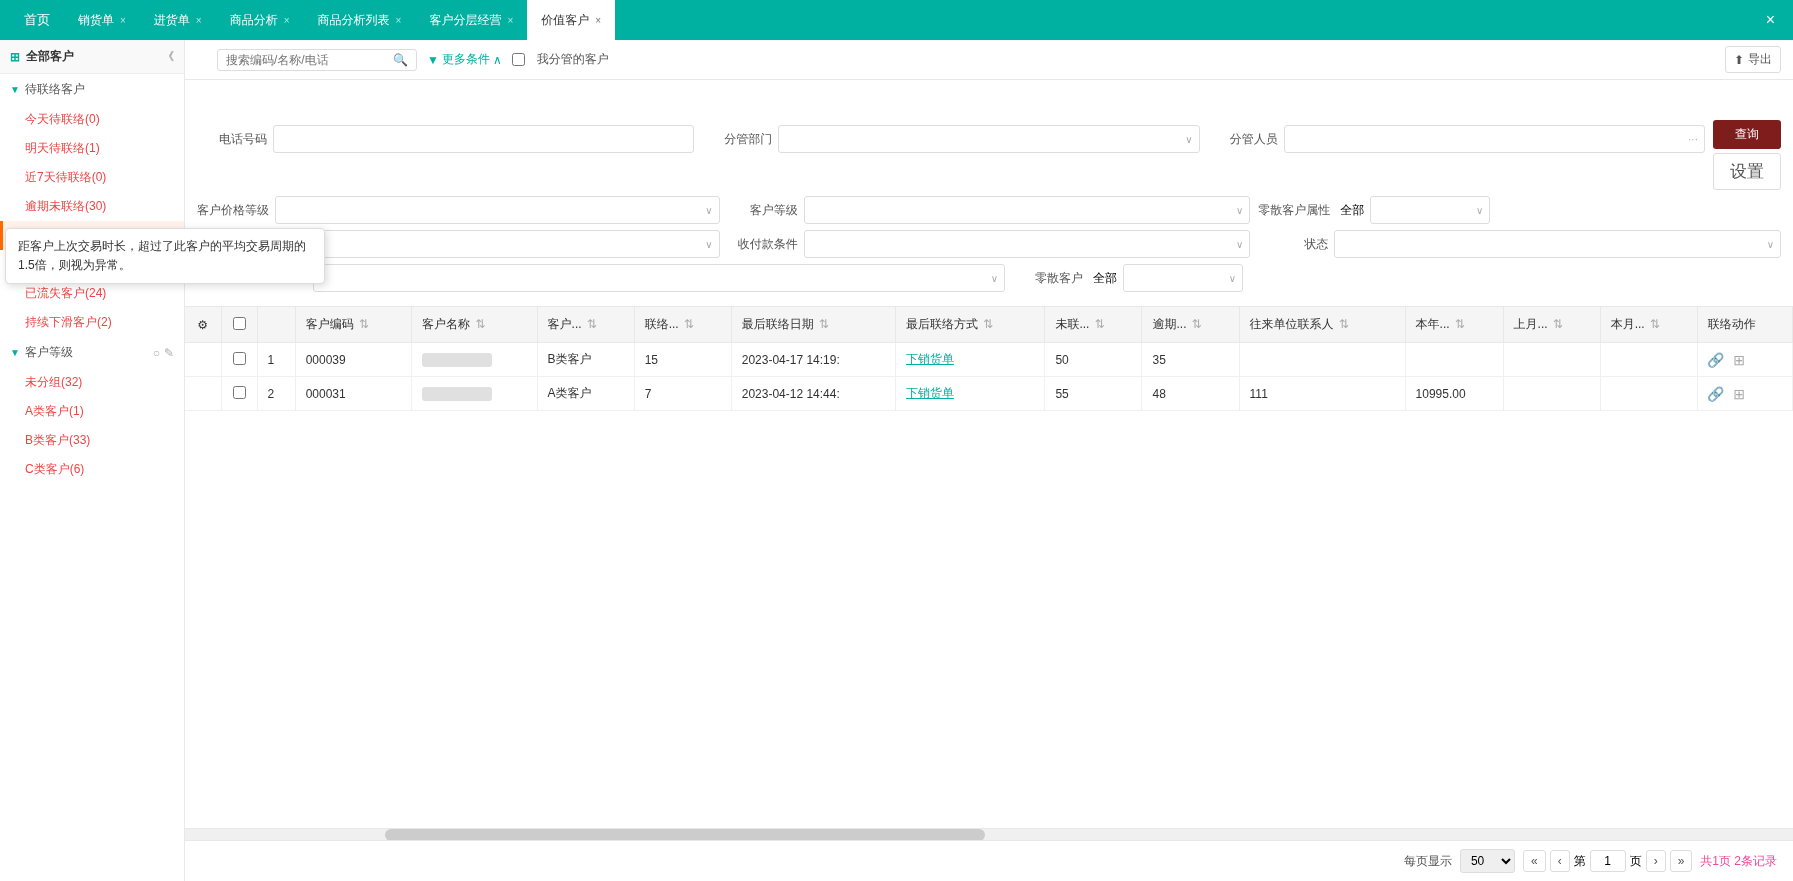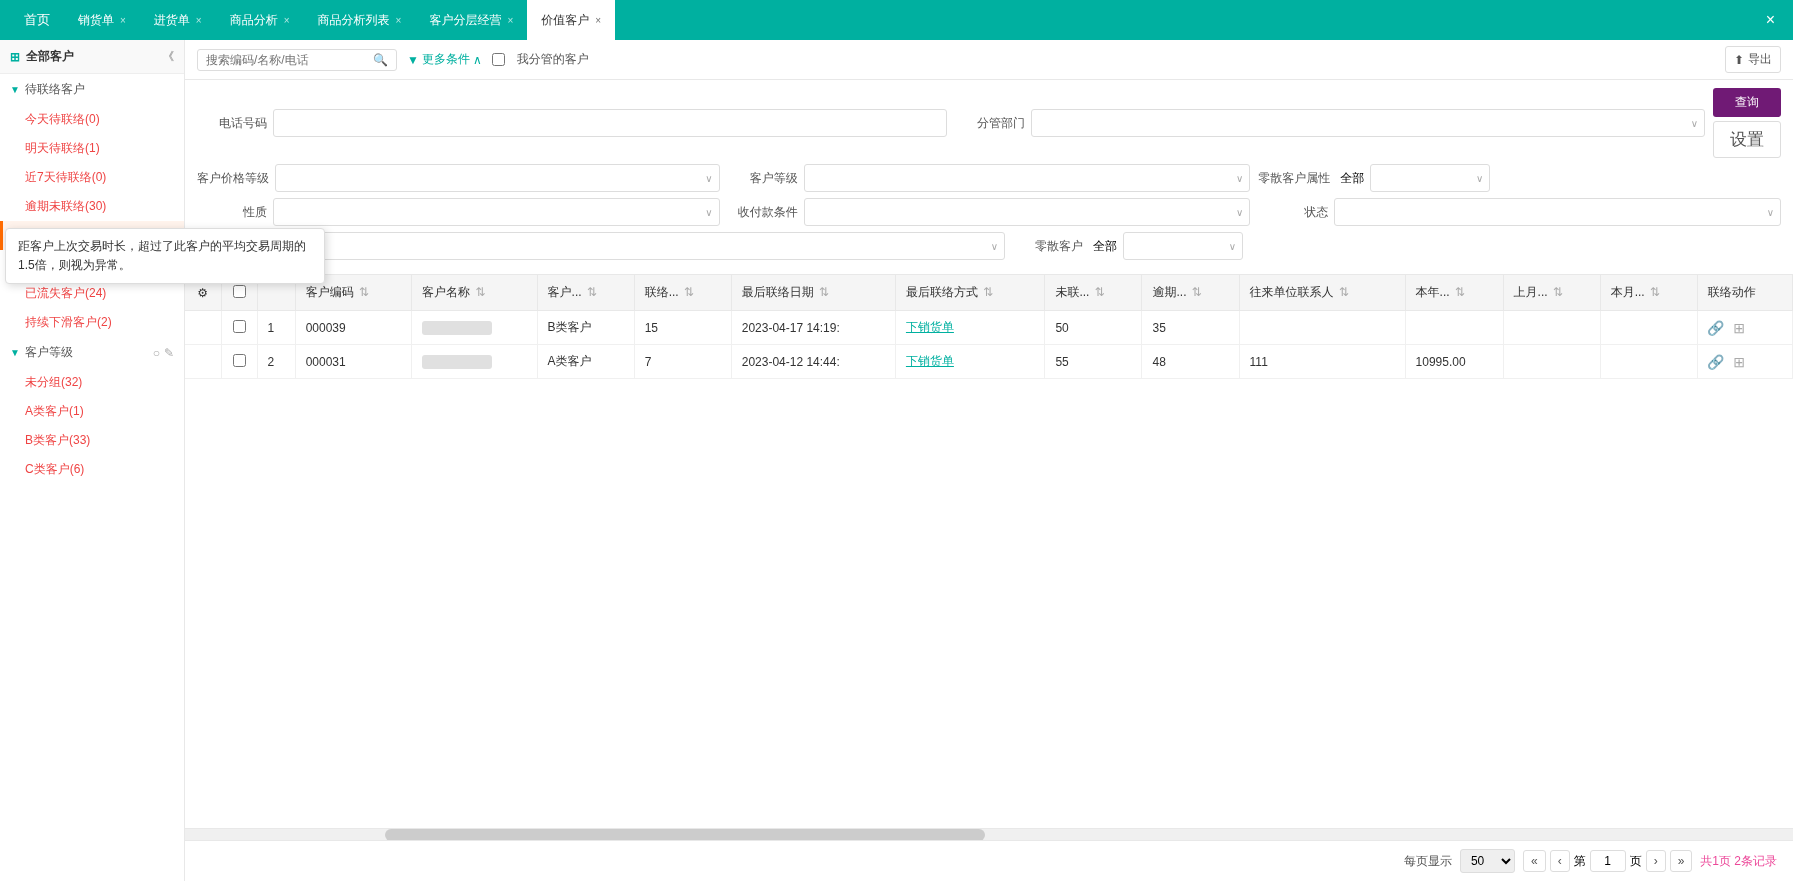--- a/index.html
+++ b/index.html
@@ -71,21 +71,21 @@
       flex: 1; display: flex; flex-direction: column; overflow: hidden;
     }
 
     
     .filter-bar {
       background: white; border-bottom: 1px solid #e8e8e8;
       padding: 6px 12px; display: flex; align-items: center; gap: 10px; flex-wrap: wrap;
     }
     .search-input-wrap {
       display: flex; align-items: center; border: 1px solid #ddd;
-      border-radius: 3px; padding: 3px 8px; min-width: 200px;
+      border-radius: 3px; padding: 3px 8px; min-width: 200px; margin-left: 20px;
     }
     .search-input-wrap input { border: none; outline: none; font-size: 12px; flex: 1; }
     .search-input-wrap .si { color: #aaa; margin-left: 4px; }
     .filter-more { color: #00b0a0; cursor: pointer; display: flex; align-items: center; gap: 3px; }
     .filter-my { display: flex; align-items: center; gap: 12px; color: #555; cursor: pointer; }
     .filter-my input[type=checkbox] { cursor: pointer; }
     .export-btn {
       margin-left: auto; display: flex; align-items: center; gap: 4px;
       color: #555; cursor: pointer; padding: 4px 8px; border: 1px solid #ddd;
       border-radius: 3px; background: white;
@@ -104,22 +104,22 @@
       flex: 1; border: 1px solid #ddd; border-radius: 3px; padding: 4px 6px;
       font-size: 12px; display: flex; align-items: center; justify-content: space-between;
       cursor: pointer; background: white; min-height: 28px;
     }
     .filter-select .chev { color: #aaa; font-size: 10px; }
     .filter-input {
       flex: 1; border: 1px solid #ddd; border-radius: 3px; padding: 4px 6px;
       font-size: 12px; outline: none; min-height: 28px;
     }
     .btn-query {
-      background: #701a75; color: white; border: none; border-radius: 3px;
-      padding: 6px 20px; cursor: pointer; font-size: 12px;
+      background: #7f1d1d; color: white; border: none; border-radius: 3px;
+      padding: 6px 20px; cursor: pointer; font-size: 12px; margin-top: 32px;
     }
     .btn-setting {
       background: white; color: #555; border: 1px solid #ddd; border-radius: 3px;
       padding: 6px 16px; cursor: pointer; font-size: 17px;
     }
     .filter-actions { display: flex; flex-direction: column; gap: 4px; margin-left: auto; }
     .filter-row-actions { display: flex; align-items: flex-start; }
     .dots-btn { color: #aaa; cursor: pointer; font-size: 16px; margin-right: 8px; padding: 4px; }
 
     
@@ -286,20 +286,27 @@
       <div class="filter-row">
         <div class="filter-item">
           <label>电话号码</label>
           <input class="filter-input" type="text" style="">
         </div>
         <div class="filter-item">
           <label>分管部门</label>
           <div class="filter-select">
             <span></span>
             <span class="chev">∨</span>
+          </div>
+        </div>
+        <div class="filter-item">
+          <label>分管人员</label>
+          <div class="filter-select">
+            <span></span>
+            <span class="chev">···</span>
           </div>
         </div>
         <div class="filter-actions">
           <button class="btn-query">查询</button>
           <button class="btn-setting">设置</button>
         </div>
       </div>
 
       <div class="filter-row">
         <div class="filter-item">

